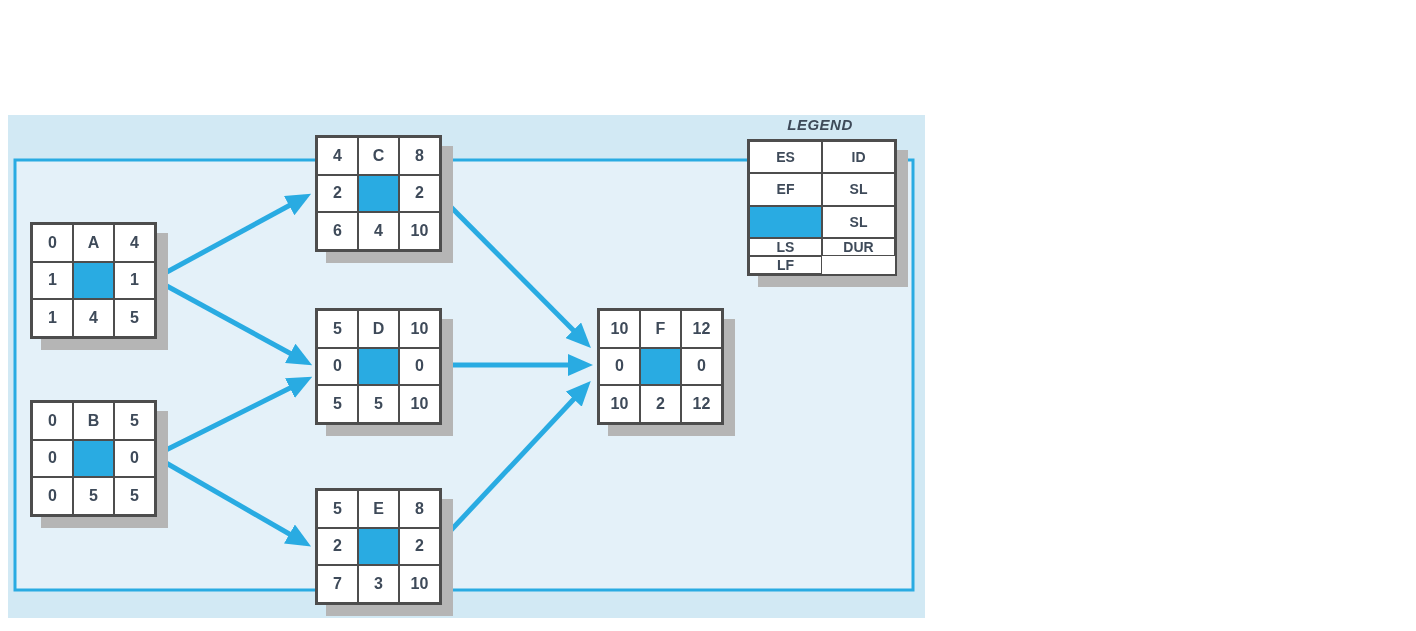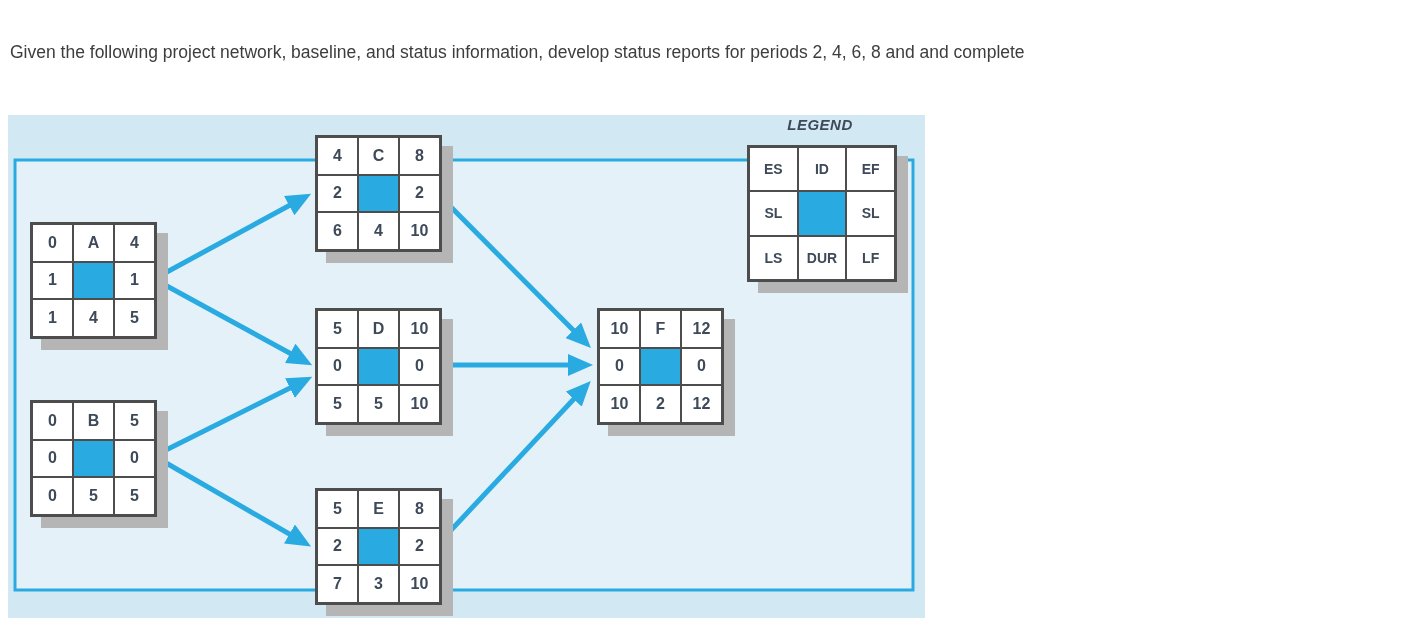--- a/index.html
+++ b/index.html
@@ -21,34 +21,33 @@
         font-weight:700;font-size:16px;color:#3e4a59;}
   .cell.center{background:#29abe2;}
   .node-a{left:22px;top:107px;}
   .node-b{left:22px;top:285px;}
   .node-c{left:307px;top:20px;}
   .node-d{left:307px;top:193px;}
   .node-e{left:307px;top:373px;}
   .node-f{left:589px;top:193px;}
   .legend-wrap{position:absolute;left:739px;top:1px;width:146px;z-index:2;}
   .legend-title{display:block;text-align:center;font-style:italic;font-weight:700;
-                font-size:15px;letter-spacing:0.5px;color:#3e4a59;margin-bottom:12px;}
+                font-size:15px;letter-spacing:0.5px;color:#3e4a59;margin-bottom:6px;}
   .legend-grid{width:146px;height:133px;display:grid;
-               grid-template-columns:1fr 1fr 1fr;grid-template-rows:1fr 1fr 1fr;
+               grid-template-columns:1fr 1fr;grid-template-rows:1fr 1fr 1fr;
                background:#ffffff;border:2px solid #4d4d4d;
                box-shadow:11px 11px 0 0 #b5b5b5;}
   .legend-grid .cell{font-size:14px;}
 </style>
 </head>
 <body>
 
 <div class="stage">
 
   <p class="question">
-    <span class="ln">Given the following project network, baseline, and status information, develop status reports for periods 2, 4, 6, 8 and and complete</span>
   </p>
 
   <div class="panel">
 
     <svg class="edges" id="edge-layer" width="917" height="503" viewBox="0 0 917 503">
       <defs>
         <marker id="ah" markerWidth="5" markerHeight="4.4" refX="3.6" refY="2.2" orient="auto">
           <path d="M0,0 L5,2.2 L0,4.4 z" fill="#29abe2"></path>
         </marker>
       </defs>

